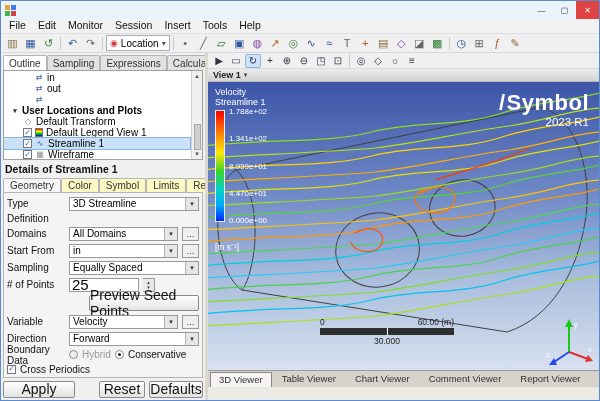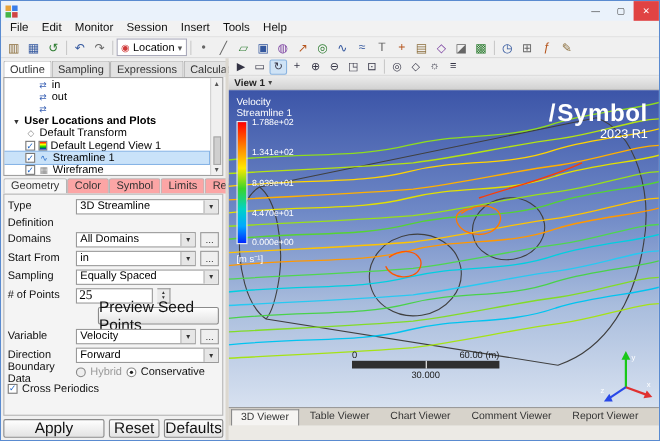--- a/index.html
+++ b/index.html
@@ -42,57 +42,57 @@
   .ticon.gray{color:#8a8a8a}.ticon.blue{color:#1a62c5}
   .caret{font-size:7px;color:#333;width:8px;flex:none;text-align:center}
   .cb{width:9px;height:9px;border:1px solid #777;background:#fff;flex:none;display:flex;align-items:center;justify-content:center;font-size:8px;color:#1a62c5;line-height:1}
   .cb::after{content:"✓"}
   .legend-mini{width:8px;height:9px;background:linear-gradient(#f00,#ff0,#0c0,#00f);border:1px solid #777;flex:none}
   .vscroll{position:absolute;right:0;top:0;bottom:0;width:11px;background:#f0f0f0;border-left:1px solid #d0d0d0;display:flex;flex-direction:column;align-items:center;font-size:7px;color:#555;padding:1px 0}
   .vtrack{flex:1;display:flex;flex-direction:column;width:100%;align-items:center}
   .vthumb{width:7px;height:26px;background:#cfcfcf;border:1px solid #a8a8a8;margin-top:auto}
   .dheader{height:14px;font-size:10.5px;font-weight:bold;display:flex;align-items:center;padding:0 2px;flex:none;margin-top:2px;color:#111}
   .dtabs{height:16px;display:flex;align-items:flex-end;flex:none}
-  .dtab{font-size:10px;padding:1px 6px;border:1px solid #b5b5b5;border-bottom:none;background:#fca5a5;color:#333;border-radius:2px 2px 0 0}
+  .dtab{font-size:10px;padding:1px 6px;border:1px solid #b5b5b5;border-bottom:none;background:#fef9c3;color:#333;border-radius:2px 2px 0 0}
   .dtab.active{background:#f6f6f6}
   .form{flex:1;border:1px solid #b5b5b5;background:#f4f4f4;padding:2px 3px;display:flex;flex-direction:column;min-height:0;overflow:hidden}
   .frow{display:flex;align-items:center;height:17px;gap:4px;flex:none}
   .flabel{width:58px;flex:none;font-size:10px;color:#111}
   .fselect{flex:1;height:14px;background:#fff;border:1px solid #999;display:flex;align-items:center;font-size:10px;padding:0 14px 0 3px;position:relative;min-width:0;white-space:nowrap;overflow:hidden}
   .fselect::after{content:"▾";position:absolute;right:0;top:0;bottom:0;width:12px;background:#e6e6e6;border-left:1px solid #b5b5b5;font-size:7px;display:flex;align-items:center;justify-content:center;color:#333}
   .fmore{width:17px;height:14px;flex:none;border:1px solid #999;background:#efefef;font-size:9px;display:flex;align-items:center;justify-content:center;color:#333}
   .fsec{font-size:10px;font-weight:normal;height:13px;display:flex;align-items:center;flex:none;color:#111}
-  .fnum{width:70px;height:14px;border:1px solid #999;font-size:12px;padding:0 2px;font-family:Liberation Serif, serif}
+  .fnum{width:70px;height:14px;border:1px solid #999;font-size:15px;padding:0 2px;font-family:Liberation Sans, sans-serif}
   .spin{width:12px;height:14px;border:1px solid #999;border-left:none;background:#e9e9e9;display:flex;flex-direction:column;align-items:center;justify-content:center;font-size:5px;color:#333;line-height:5px;flex:none}
   .btn{border:1px solid #8a8a8a;background:linear-gradient(#fefefe,#e3e3e3);font-size:14px;height:17px;display:flex;align-items:center;justify-content:center;border-radius:2px;color:#111}
   .pvrow{justify-content:flex-end;height:20px}
   .pv{width:110px;height:16px}
   .radio{width:9px;height:9px;border-radius:50%;border:1px solid #888;background:#fff;flex:none;position:relative}
   .radio.dis{background:#eee}
   .radio.sel::after{content:"";position:absolute;left:2px;top:2px;right:2px;bottom:2px;border-radius:50%;background:#222}
   .rlab{font-size:10px;color:#111}
   .rlab.dis{color:#999}
   .btnrow{height:22px;display:flex;align-items:center;gap:4px;padding:2px 0;flex:none}
-  .apply{width:92px}.reset{width:46px;margin-left:auto}.defaults{width:54px}
+  .apply{width:72px}.reset{width:46px;margin-left:auto}.defaults{width:54px}
   .splitter{width:3px;background:#dcd8d0;flex:none}
   
   .right{flex:1;display:flex;flex-direction:column;min-width:0}
   .vtoolbar{height:16px;background:#f0f0f0;display:flex;align-items:center;padding:0 3px;gap:1px;flex:none;border-bottom:1px solid #dadada}
   .vti{width:16px;height:14px;display:flex;align-items:center;justify-content:center;font-size:10px;color:#334;flex:none}
   .vti.active{background:#cfe3f6;border:1px solid #8ab4e0;border-radius:2px}
   .vheader{height:13px;background:linear-gradient(#ececec,#d2d2d2);border-bottom:1px solid #b8b8b8;display:flex;align-items:center;font-size:9px;font-weight:bold;padding:0 5px;gap:3px;flex:none;color:#222}
   .vheader .arr{font-size:7px;color:#444;font-weight:normal}
   .canvas{flex:1;position:relative;background:linear-gradient(180deg,#3c55a8 0%,#6e88c6 38%,#a9bddd 68%,#d7e1f0 100%);min-height:0;overflow:hidden}
   .plot{position:absolute;left:0;top:0;width:100%;height:100%}
   .legend{position:absolute;left:7px;top:5px;color:#fff}
   .lt{font-size:9px}
   .lbarwrap{display:flex;margin-top:3px}
   .lbar{width:10px;height:112px;border:1px solid #e8eef8;background:linear-gradient(180deg,#f00 0%,#ff8c00 22%,#ffe800 38%,#3ad42a 55%,#00d2c8 72%,#00a8ff 86%,#0026ff 100%)}
   .lticks{display:flex;flex-direction:column;justify-content:space-between;margin-left:4px;font-size:8px;height:118px;margin-top:-3px}
-  .lunits{font-size:8.5px;margin-top:4px}
+  .lunits{font-size:8.5px;margin-top:16px}
   .brand{position:absolute;right:10px;top:10px;text-align:right;color:#fff}
   .bn{font-size:22px;font-weight:bold;letter-spacing:.5px;line-height:22px}
   .bn::before{content:"/";margin-right:1px}
   .bv{font-size:11.5px;margin-top:2px}
   .ruler{position:absolute;left:112px;bottom:24px;width:134px;color:#222;font-size:8.5px;text-align:center}
   .rlabels{display:flex;justify-content:space-between;margin-bottom:1px}
   .rbar{height:7px;background:#2f2f2f;position:relative}
   .rbar::after{content:"";position:absolute;left:50%;top:0;bottom:0;width:1px;background:#fff}
   .rmid{margin-top:1px}
   .triad{position:absolute;right:4px;bottom:2px}
@@ -216,20 +216,21 @@
 
         <div class="vscroll">
           <span>▴</span>
           <div class="vtrack">
               <div class="vthumb"></div>
             </div>
           <span>▾</span>
         </div>
       </div>
 
+      <div class="dheader">Details of Streamline 1</div>
 
       <div class="dtabs">
         <span class="dtab active">Geometry</span>
         <span class="dtab">Color</span>
         <span class="dtab">Symbol</span>
         <span class="dtab">Limits</span>
         <span class="dtab">Render</span>
       </div>
 
       <div class="form">

